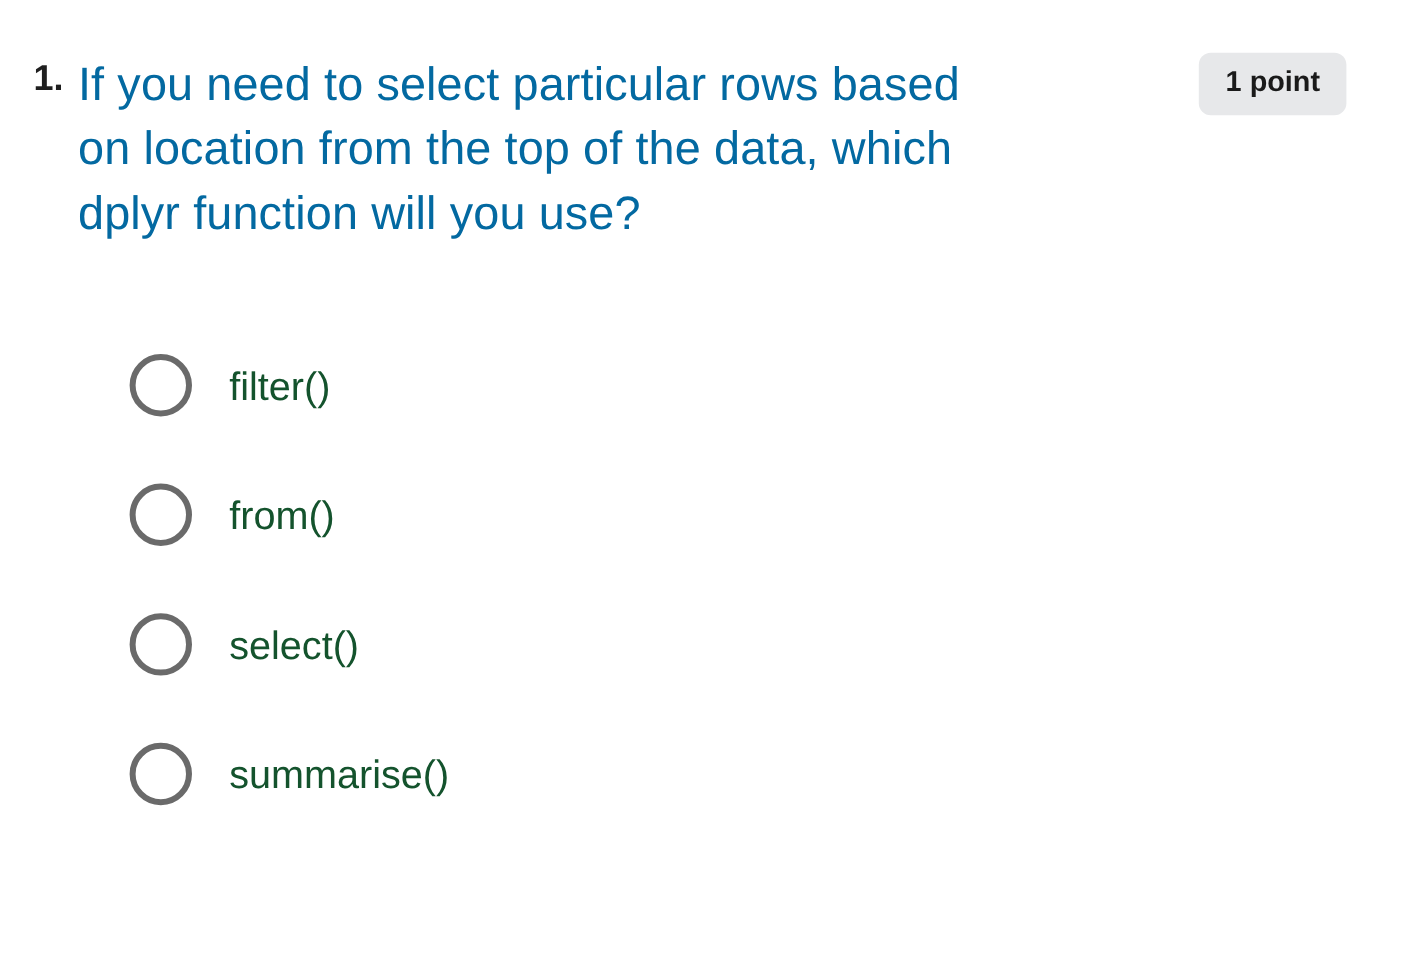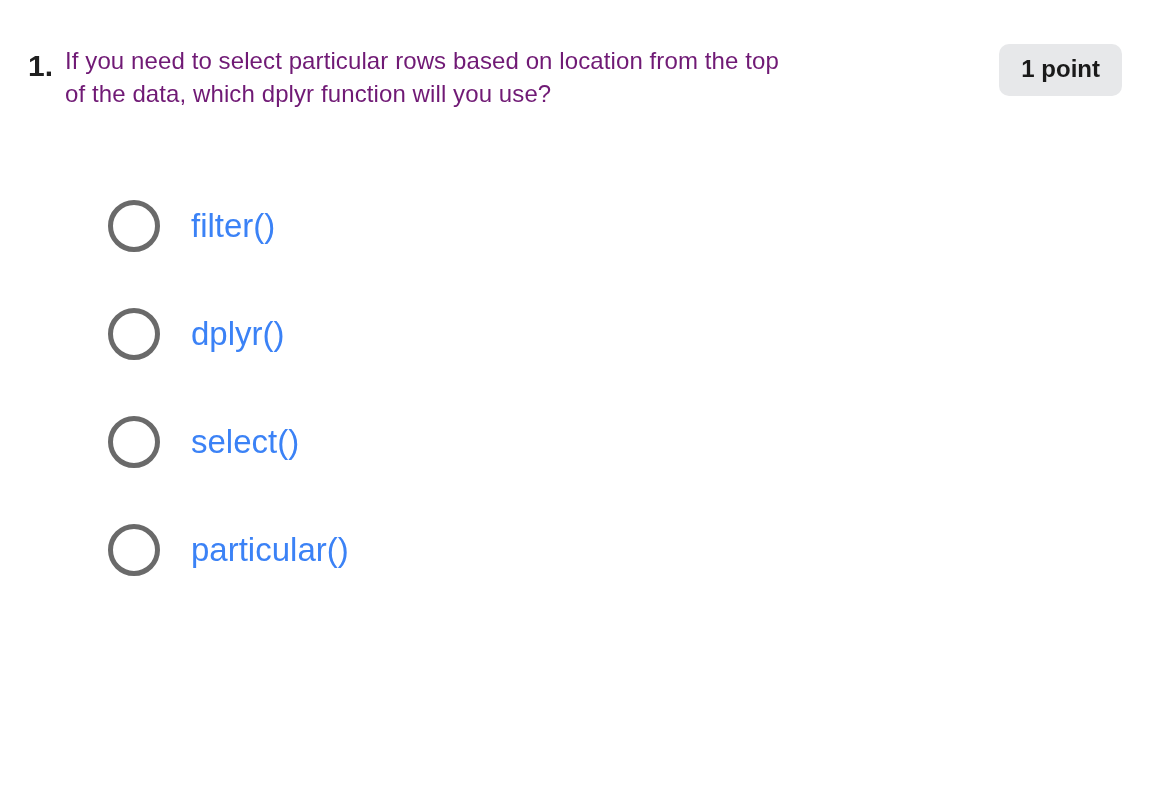--- a/index.html
+++ b/index.html
@@ -39,23 +39,23 @@
     font-size: 30px;
     font-weight: bold;
     color: #1f1f1f;
     line-height: 1.0;
     padding-top: 7px;
   }
 
   .question-prompt {
     flex: 0 1 auto;
     width: 740px;
-    font-size: 24px;
+    font-size: 39px;
     line-height: 1.38;
-    color: #701a75;
+    color: #0369a1;
     font-weight: 400;
     letter-spacing: 0.1px;
   }
 
   .points-badge-wrap {
     flex: 1 1 auto;
     display: flex;
     justify-content: flex-end;
     padding-right: 48px;
   }
@@ -92,21 +92,21 @@
     height: 52px;
     border: 5px solid #6a6a6a;
     border-radius: 50%;
     background: #ffffff;
     box-sizing: border-box;
   }
 
   .option-label {
     margin-left: 31px;
     font-size: 33px;
-    color: #3b82f6;
+    color: #14532d;
     line-height: 1.2;
     white-space: nowrap;
   }
 </style>
 </head>
 <body>
 
 <div class="quiz-question">
 
   <div class="question-header">
@@ -121,28 +121,28 @@
 
   <ul class="options-list">
 
     <li class="option-row">
       <span class="radio-outer"></span>
       <span class="option-label">filter()</span>
     </li>
 
     <li class="option-row">
       <span class="radio-outer"></span>
-      <span class="option-label">dplyr()</span>
+      <span class="option-label">from()</span>
     </li>
 
     <li class="option-row">
       <span class="radio-outer"></span>
       <span class="option-label">select()</span>
     </li>
 
     <li class="option-row">
       <span class="radio-outer"></span>
-      <span class="option-label">particular()</span>
+      <span class="option-label">summarise()</span>
     </li>
 
   </ul>
 
 </div>
 
 </body></html>

